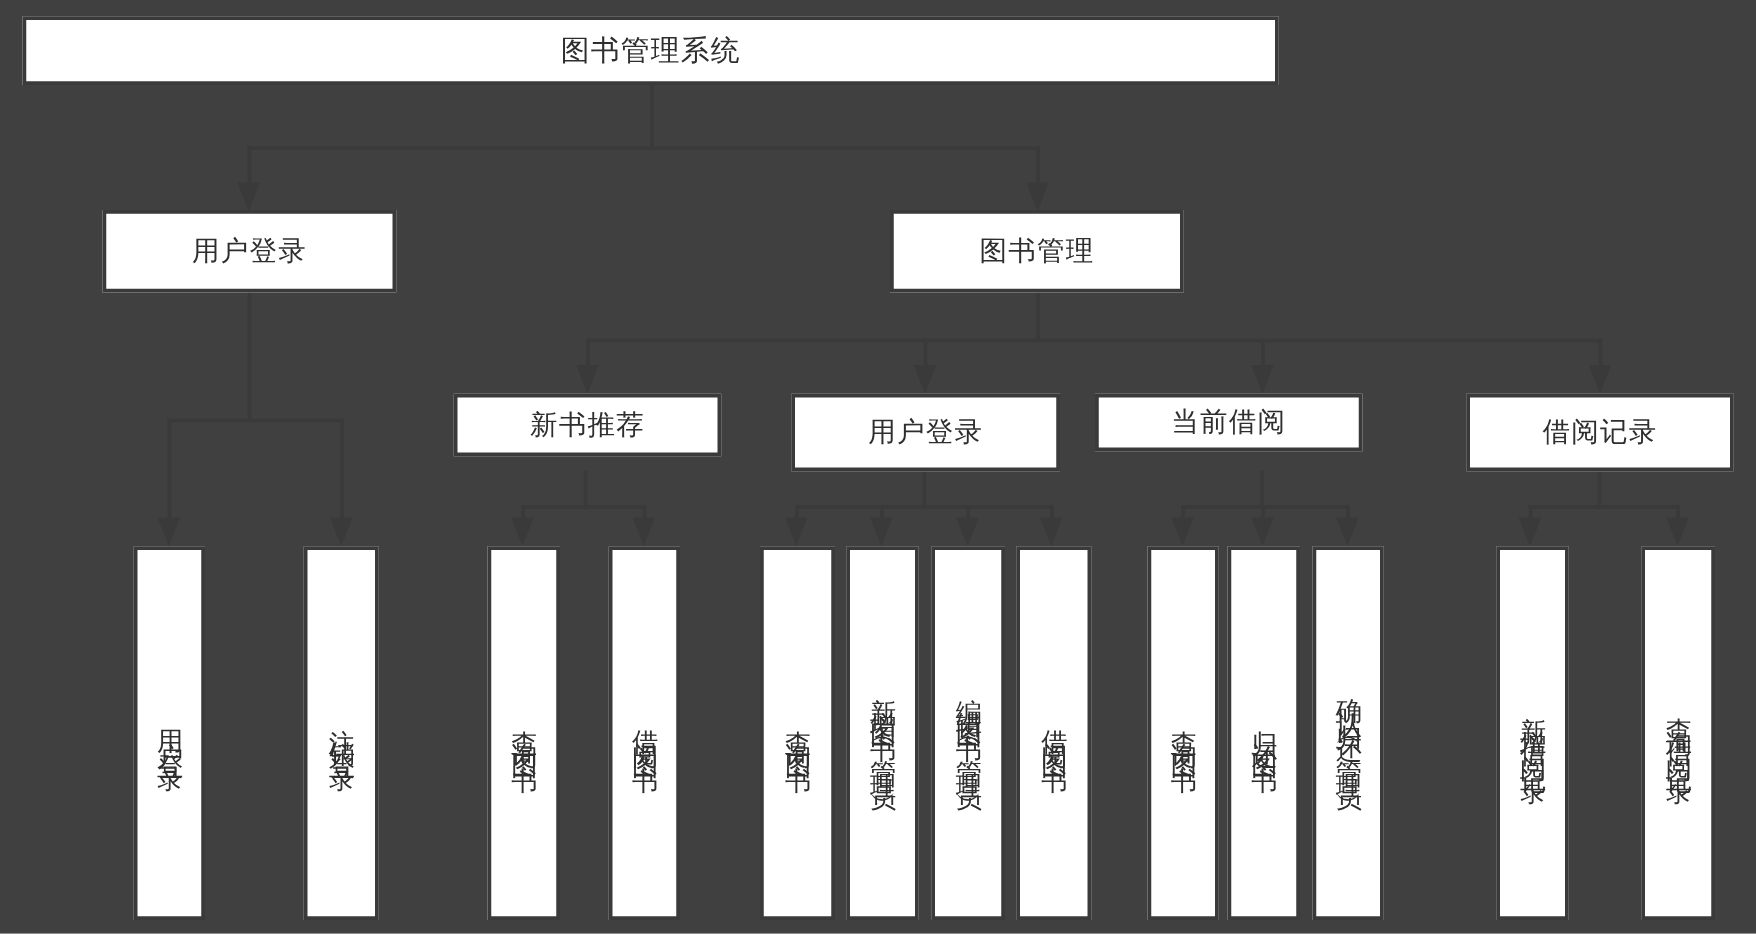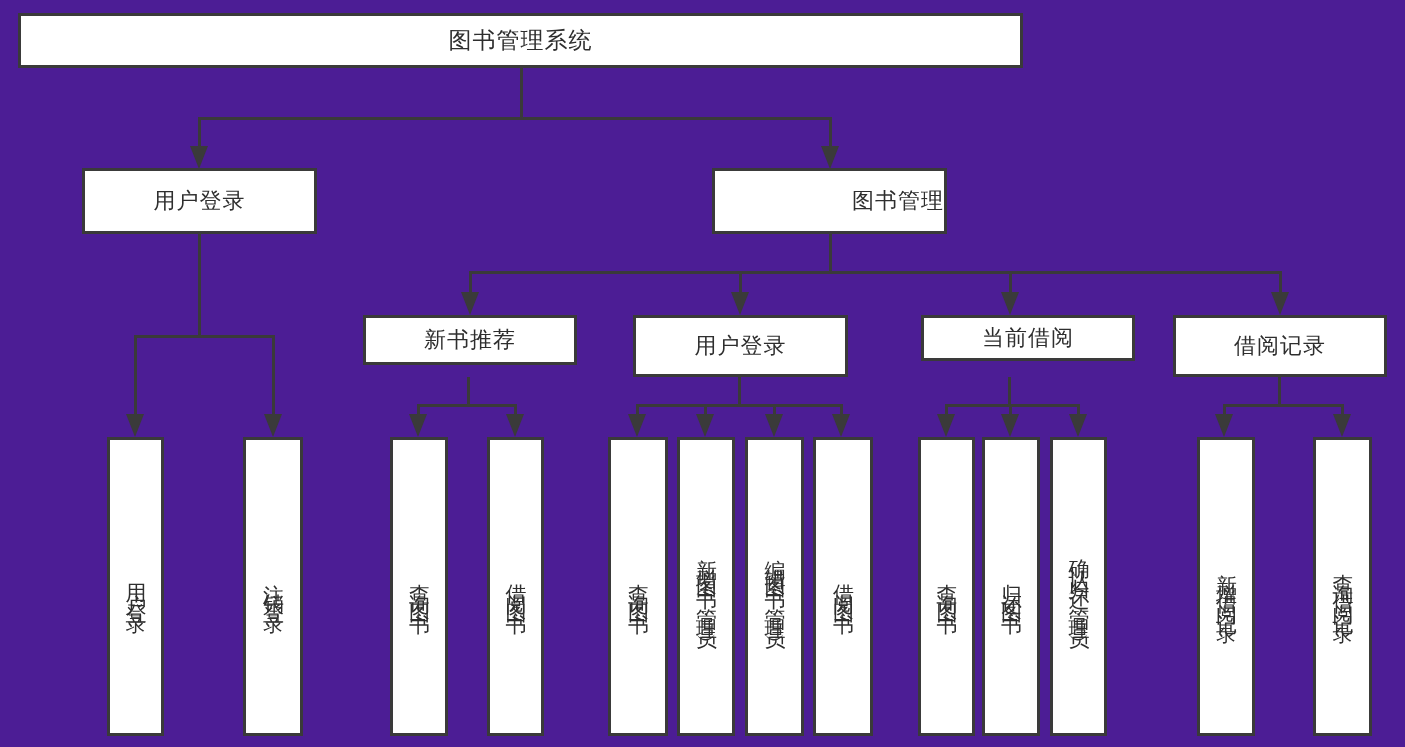--- a/index.html
+++ b/index.html
@@ -1,20 +1,20 @@
 <!DOCTYPE html>
 <html><head>
 <meta charset="utf-8">
 <style>
   html, body { margin: 0; padding: 0; background: #ffffff; }
   #canvas {
     position: relative;
     width: 1405px;
     height: 747px;
-    background: #4c1d95;
+    background: #404040;
     font-family: "DejaVu Sans", sans-serif;
     overflow: hidden;
   }
   .box {
     position: absolute;
     background: #ffffff;
     border: 3px solid #3a3a3a;
     box-sizing: border-box;
     display: flex;
     align-items: center;
@@ -117,31 +117,31 @@
   <div class="v" style="left:1341px; top:404px; height:12px;"></div>
   <div class="a" style="left:1333px; top:414px;"></div>
 
   <div class="box" style="left:18px; top:13px; width:1005px; height:55px;">
     <span class="hlabel root-label">图书管理系统</span>
   </div>
 
   <div class="box" style="left:82px; top:168px; width:235px; height:66px;">
     <span class="hlabel">用户登录</span>
   </div>
-  <div class="box" style="left:712px; top:168px; width:235px; height:66px;justify-content:flex-end;">
+  <div class="box" style="left:712px; top:168px; width:235px; height:66px;">
     <span class="hlabel">图书管理</span>
   </div>
 
   <div class="box" style="left:363px; top:315px; width:214px; height:50px;text-align:right;">
     <span class="hlabel">新书推荐</span>
   </div>
   <div class="box" style="left:633px; top:315px; width:215px; height:62px;">
     <span class="hlabel">用户登录</span>
   </div>
-  <div class="box" style="left:921px; top:315px; width:214px; height:46px;">
+  <div class="box" style="left:876px; top:315px; width:214px; height:46px;">
     <span class="hlabel">当前借阅</span>
   </div>
   <div class="box" style="left:1173px; top:315px; width:214px; height:62px;">
     <span class="hlabel">借阅记录</span>
   </div>
 
   <div class="box" style="left:107px; top:437px; width:57px; height:299px;">
     <span class="vlabel">用户登录</span>
   </div>
   <div class="box" style="left:243px; top:437px; width:60px; height:299px;">

